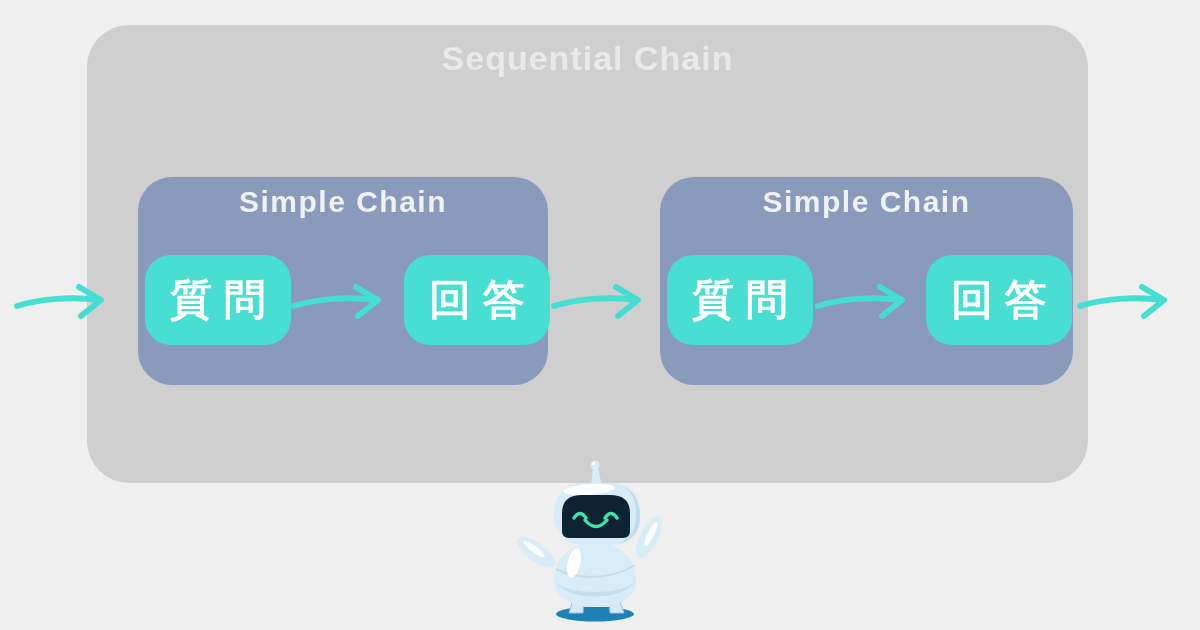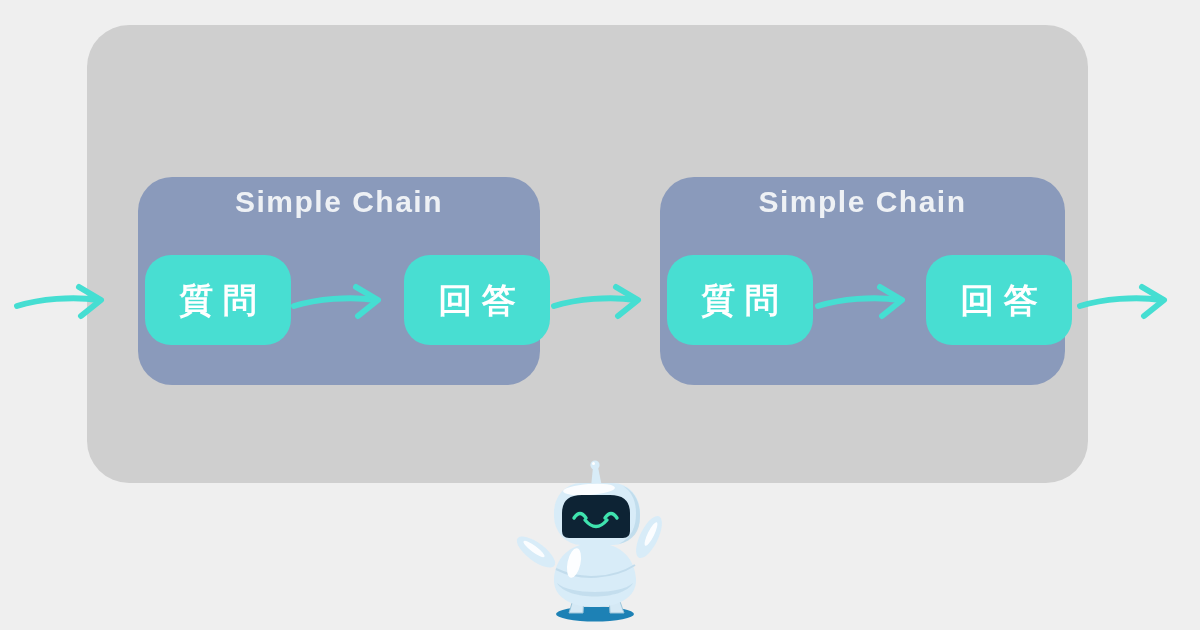--- a/index.html
+++ b/index.html
@@ -24,20 +24,21 @@
     font-size: 34px; font-weight: 700;
     letter-spacing: 1px;
     color: var(--outer-title-color, #e9e9e9);
   }
   .chain-box {
     position: absolute;
     top: 152px;
     width: 402px; height: 208px;
     background: var(--chain-box-bg, #8a9abb);
     border-radius: 34px;
+    padding-left: 8px;
   }
   .chain-box.first  { left: 51px; }
   .chain-box.second { left: 573px; width: 405px; }
   .chain-title {
     position: absolute;
     left: 0; top: 8px; width: 100%;
     text-align: center;
     font-size: 30px; font-weight: 700;
     letter-spacing: 1.5px;
     color: var(--chain-title-color, #eef1f5);
@@ -47,21 +48,21 @@
     top: 78px;
     width: 146px; height: 90px;
     background: var(--node-bg, #48ded2);
     border-radius: 26px;
     display: flex; align-items: center; justify-content: center;
   }
   .node.input  { left: 7px; }
   .node.output { left: 250px; margin-left: 16px; }
   .node-label {
     color: var(--node-text-color, #ffffff);
-    font-size: 34px; font-weight: 700;
+    font-size: 42px; font-weight: 700;
     letter-spacing: 0.28em;
     padding-left: 0.28em; 
     line-height: 1;
   }
   .flow-arrow {
     position: absolute;
     width: 96px; height: 44px;
     stroke: var(--arrow-color, #45ded2);
     fill: none;
     stroke-width: 6;
@@ -93,20 +94,21 @@
 <svg class="hidden-defs" aria-hidden="true">
   <defs>
     <g id="arrow-shape">
       <path d="M 3 28 C 26 21, 58 18, 85 22"></path>
       <path d="M 65 9 L 87 22 L 67 38"></path>
     </g>
   </defs>
 </svg>
 
 <div class="outer-box">
+  <div class="outer-title">Sequential Chain</div>
 
   <div class="chain-box first">
     <div class="chain-title">Simple Chain</div>
     <div class="node input">
       <span class="node-label">質問</span>
     </div>
     <div class="node output">
       <span class="node-label">回答</span>
     </div>
   </div>

